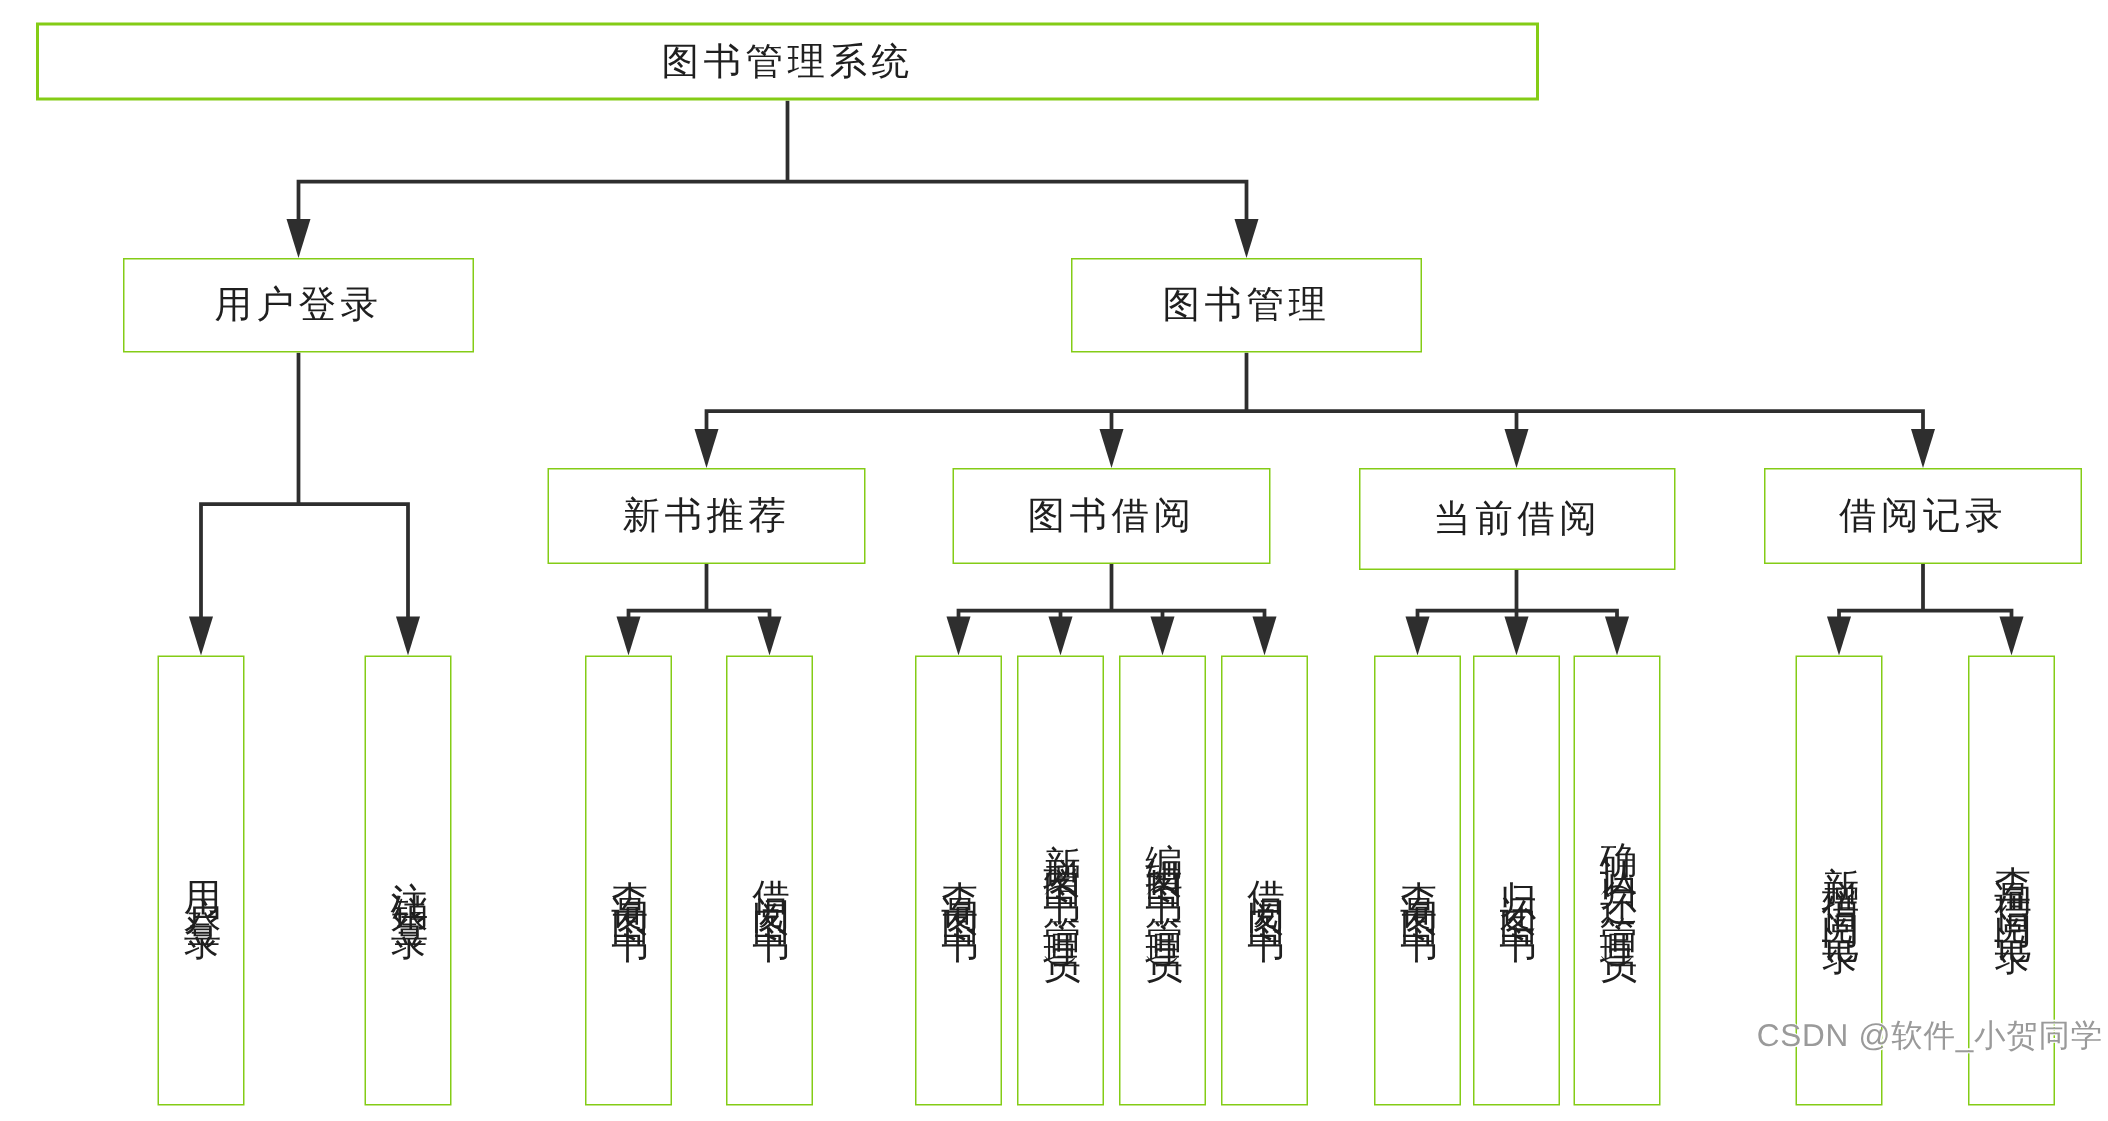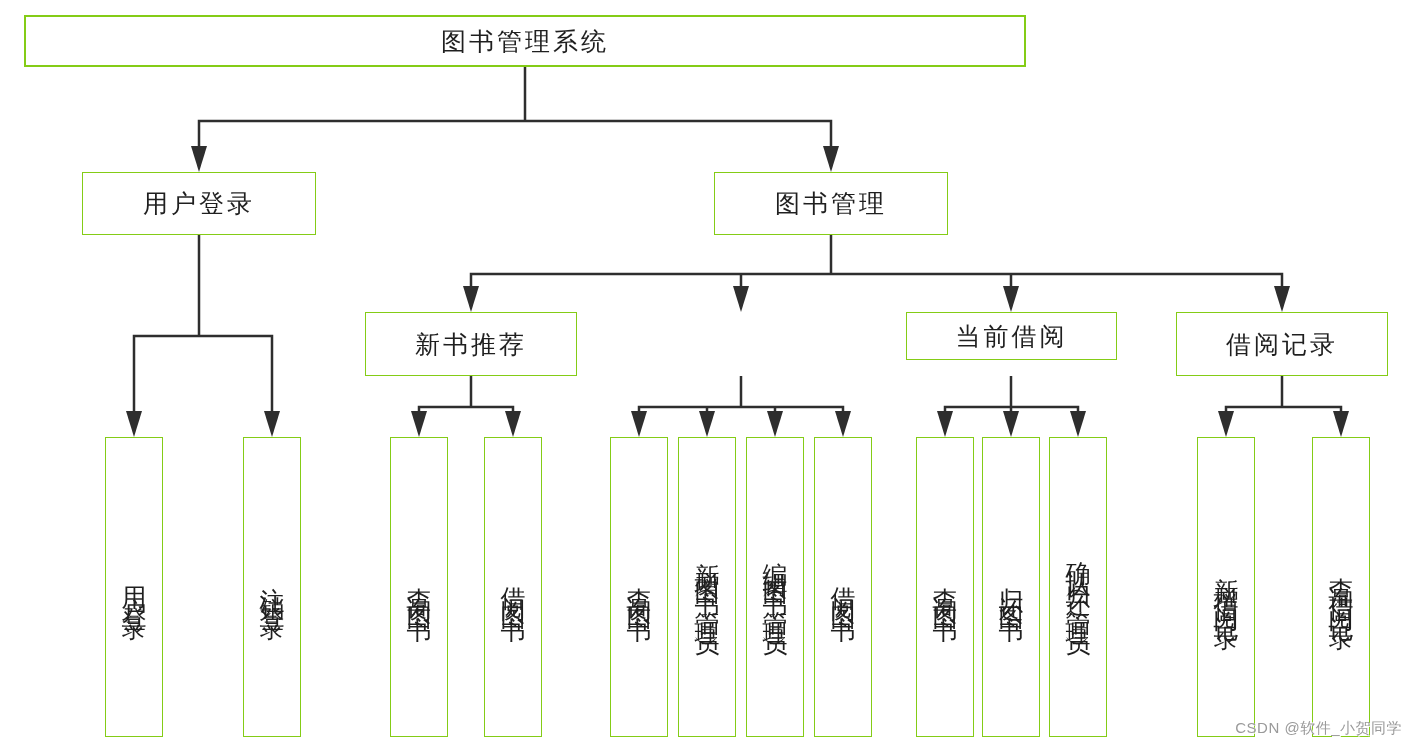--- a/index.html
+++ b/index.html
@@ -35,23 +35,23 @@
     writing-mode: vertical-rl;
     text-orientation: mixed;
     font-size: 25px;
     letter-spacing: 10px;
     line-height: 1;
     white-space: nowrap;
   }
   .watermark {
     position: absolute;
     right: 3px;
-    top: 719px;
+    top: 676px;
     z-index: 5;
-    font-size: 15px;
+    font-size: 21px;
     color: #9a9a9a;
     letter-spacing: 0.5px;
     white-space: nowrap;
     text-shadow: 1px 1px 0 #ffffff, -1px -1px 0 #ffffff;
   }
 </style>
 </head>
 <body>
 
 <div class="canvas">
@@ -106,21 +106,24 @@
   <div class="box h" style="left:82px;top:172px;width:234px;height:63px">
     <span>用户登录</span>
   </div>
   <div class="box h" style="left:365px;top:312px;width:212px;height:64px">
     <span>新书推荐</span>
   </div>
 
   <div class="box h" style="left:714px;top:172px;width:234px;height:63px">
     <span>图书管理</span>
   </div>
-  <div class="box h" style="left:906px;top:312px;width:211px;height:48px">
+  <div class="box h" style="left:635px;top:312px;width:212px;height:64px">
+    <span>图书借阅</span>
+  </div>
+  <div class="box h" style="left:906px;top:312px;width:211px;height:68px">
     <span>当前借阅</span>
   </div>
   <div class="box h" style="left:1176px;top:312px;width:212px;height:64px">
     <span>借阅记录</span>
   </div>
 
   <div class="box leaf" style="left:105px;top:437px;width:58px;height:300px">
     <span>用户登录</span>
   </div>
   <div class="box leaf" style="left:243px;top:437px;width:58px;height:300px">

